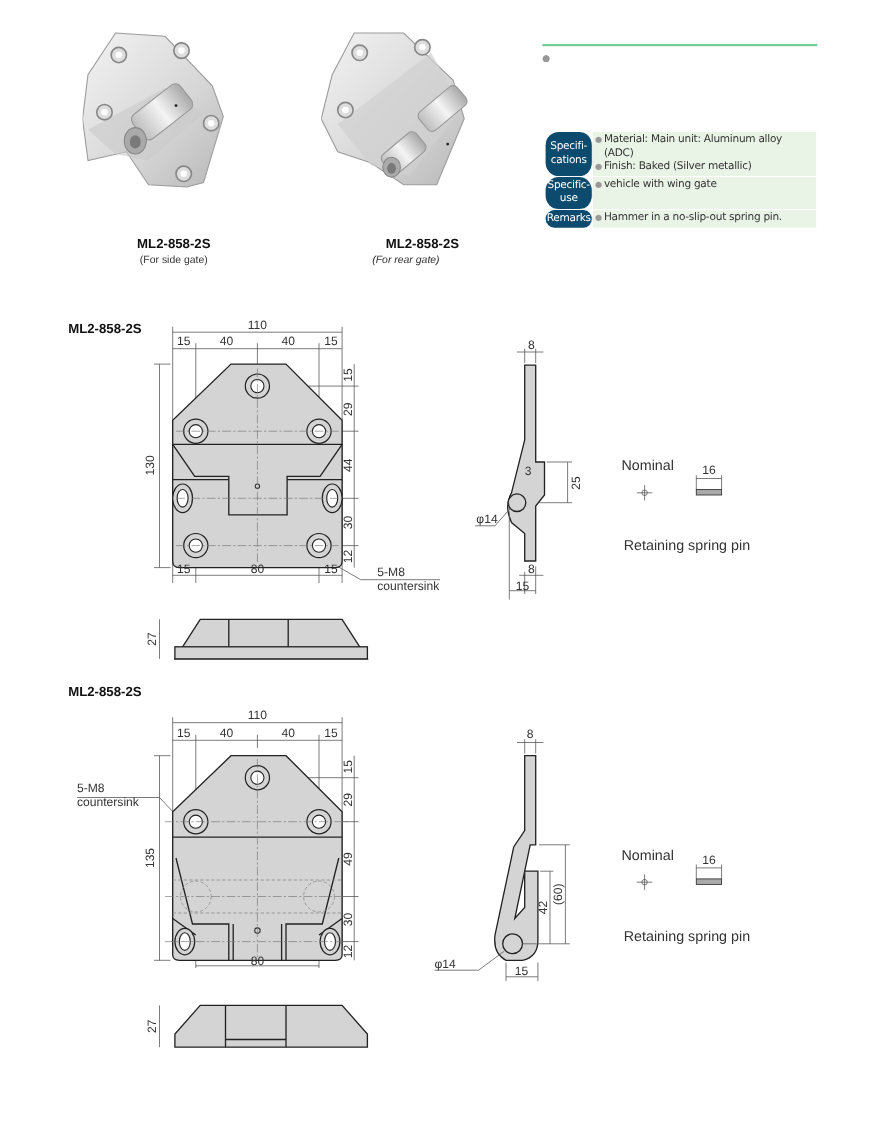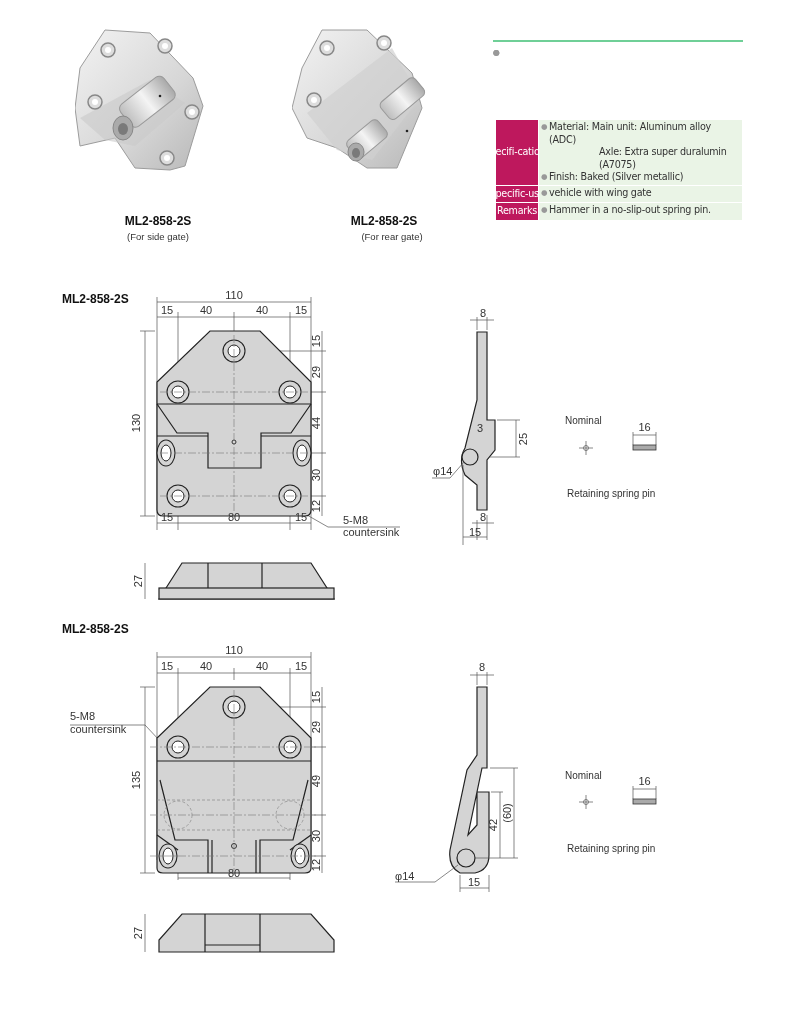--- a/index.html
+++ b/index.html
@@ -6,29 +6,29 @@
   body { width:799px; height:1024px; position:relative; overflow:hidden; font-family:"Liberation Sans", sans-serif; color:#222; }
   .abs { position:absolute; }
   .photo { position:absolute; }
   .caption-model { position:absolute; font-weight:bold; font-size:12px; color:#111; text-align:center; width:140px; }
   .caption-sub { position:absolute; font-size:9.5px; color:#333; text-align:center; width:140px; }
   .features { position:absolute; left:493px; top:40px; width:250px; border-top:2px solid #6fcf97; padding-top:4px; font-size:10px; line-height:13px; color:#333; font-family:"DejaVu Sans", sans-serif; }
   .features .item { position:relative; padding-left:9px; letter-spacing:-0.2px; }
   .features .item .bullet { position:absolute; left:0; top:0; color:#999; font-size:8px; }
   .spec { position:absolute; left:496px; top:120px; width:246px; font-family:"DejaVu Sans", sans-serif; font-size:9.6px; line-height:12.5px; letter-spacing:-0.25px; border-collapse:collapse; }
   .spec .row { display:flex; border-bottom:1px solid #fff; }
-  .spec .hd { width:42px; background:#be185d; color:#fff; text-align:center; padding:2px 0; flex-shrink:0; border-right:1px solid #fff; display:flex; align-items:center; justify-content:center; flex-direction:row; }
+  .spec .hd { width:42px; background:#0c4a6e; color:#fff; text-align:center; padding:2px 0; flex-shrink:0; border-right:1px solid #fff; display:flex; align-items:center; justify-content:center; flex-direction:column;border-radius:12px; }
   .spec .bd { flex:1; background:#eaf4e6; color:#333; padding:1px 2px; }
   .spec .bd .line { position:relative; padding-left:8px; }
   .spec .bd .line .bullet { position:absolute; left:0; color:#999; font-size:7.5px; }
   .spec .bd .indent { padding-left:58px; }
   .section-title { position:absolute; font-weight:bold; font-size:12px; color:#111; }
   svg text { font-family:"Liberation Sans", sans-serif; }
   .dimtxt { font-size:11px; fill:#333; }
-  .pin-label { position:absolute; font-size:10px; color:#333; }
+  .pin-label { position:absolute; font-size:13px; color:#333; }
 </style>
 </head>
 <body>
 
 <div class="photo" style="left:75px;top:28px;width:135px;height:145px;">
   <svg width="135" height="145" viewBox="0 0 135 145">
     <defs>
       <linearGradient id="g1" x1="0" y1="0" x2="1" y2="1">
         <stop offset="0" stop-color="#f3f3f3"></stop>
           <stop offset="0.6" stop-color="#d6d6d6"></stop>
@@ -80,36 +80,35 @@
         <circle cx="92" cy="15" r="3"></circle>
         <circle cx="22" cy="72" r="3"></circle>
       </g>
     <circle cx="115" cy="103" r="1.3" fill="#222"></circle>
   </svg>
 </div>
 
 <div class="caption-model" style="left:88px;top:214px;">ML2-858-2S</div>
 <div class="caption-sub" style="left:88px;top:231px;text-align:center;">(For side gate)</div>
 <div class="caption-model" style="left:314px;top:214px;">ML2-858-2S</div>
-<div class="caption-sub" style="left:322px;top:231px;">(For rear gate)</div>
+<div class="caption-sub" style="left:299px;top:231px;font-style:italic;">(For rear gate)</div>
 
 <div class="features">
   <div class="item"><span class="bullet">●</span></div>
   <div class="item"><span class="bullet">●</span></div>
 </div>
 
 <div class="spec">
   <div class="row">
     <div class="hd">
       <span>Specifi-</span>
       <span>cations</span>
     </div>
     <div class="bd">
       <div class="line"><span class="bullet">●</span><span>Material: Main unit: Aluminum alloy (ADC)</span></div>
-      <div class="line indent"><span>Axle: Extra super duralumin (A7075)</span></div>
       <div class="line"><span class="bullet">●</span><span>Finish: Baked (Silver metallic)</span></div>
     </div>
   </div>
   <div class="row">
     <div class="hd">
       <span>Specific-</span>
       <span>use</span>
     </div>
     <div class="bd">
       <div class="line"><span class="bullet">●</span></div>

